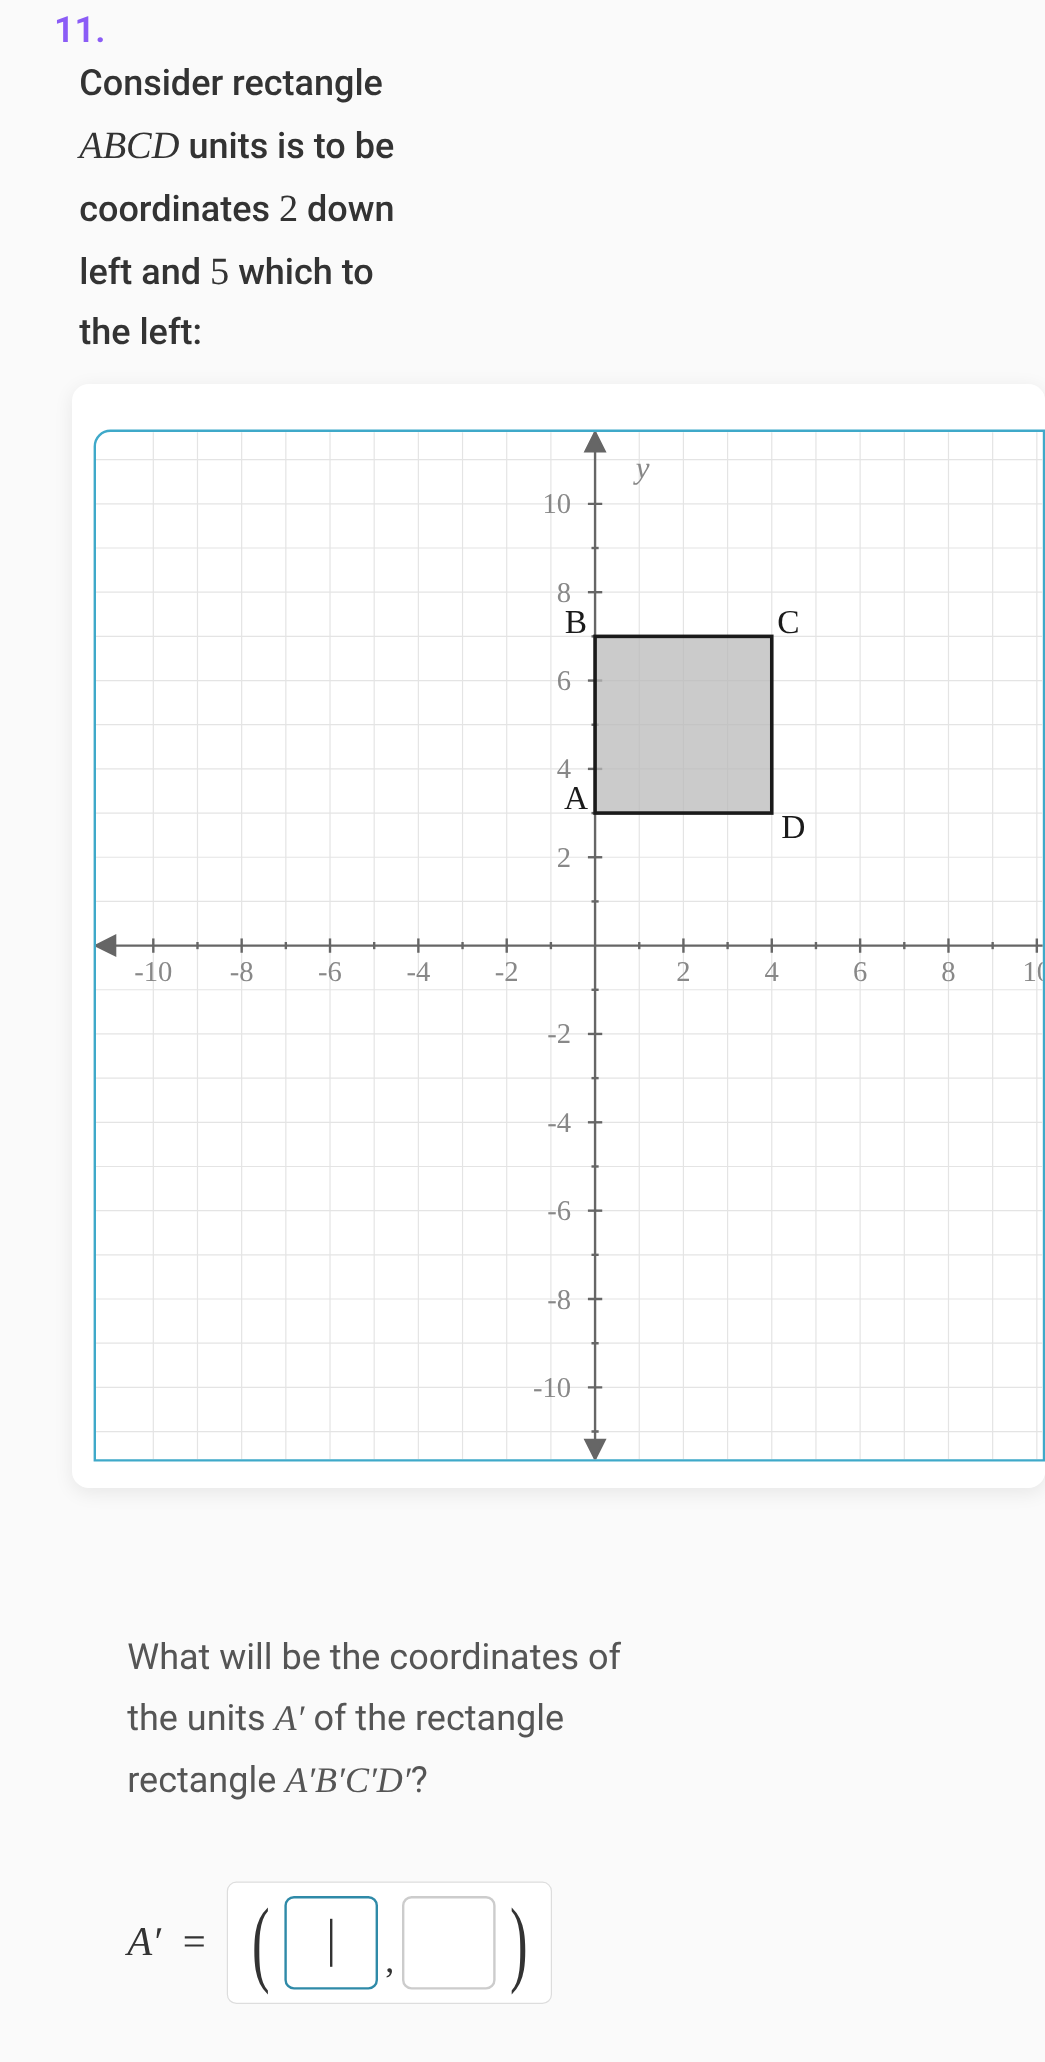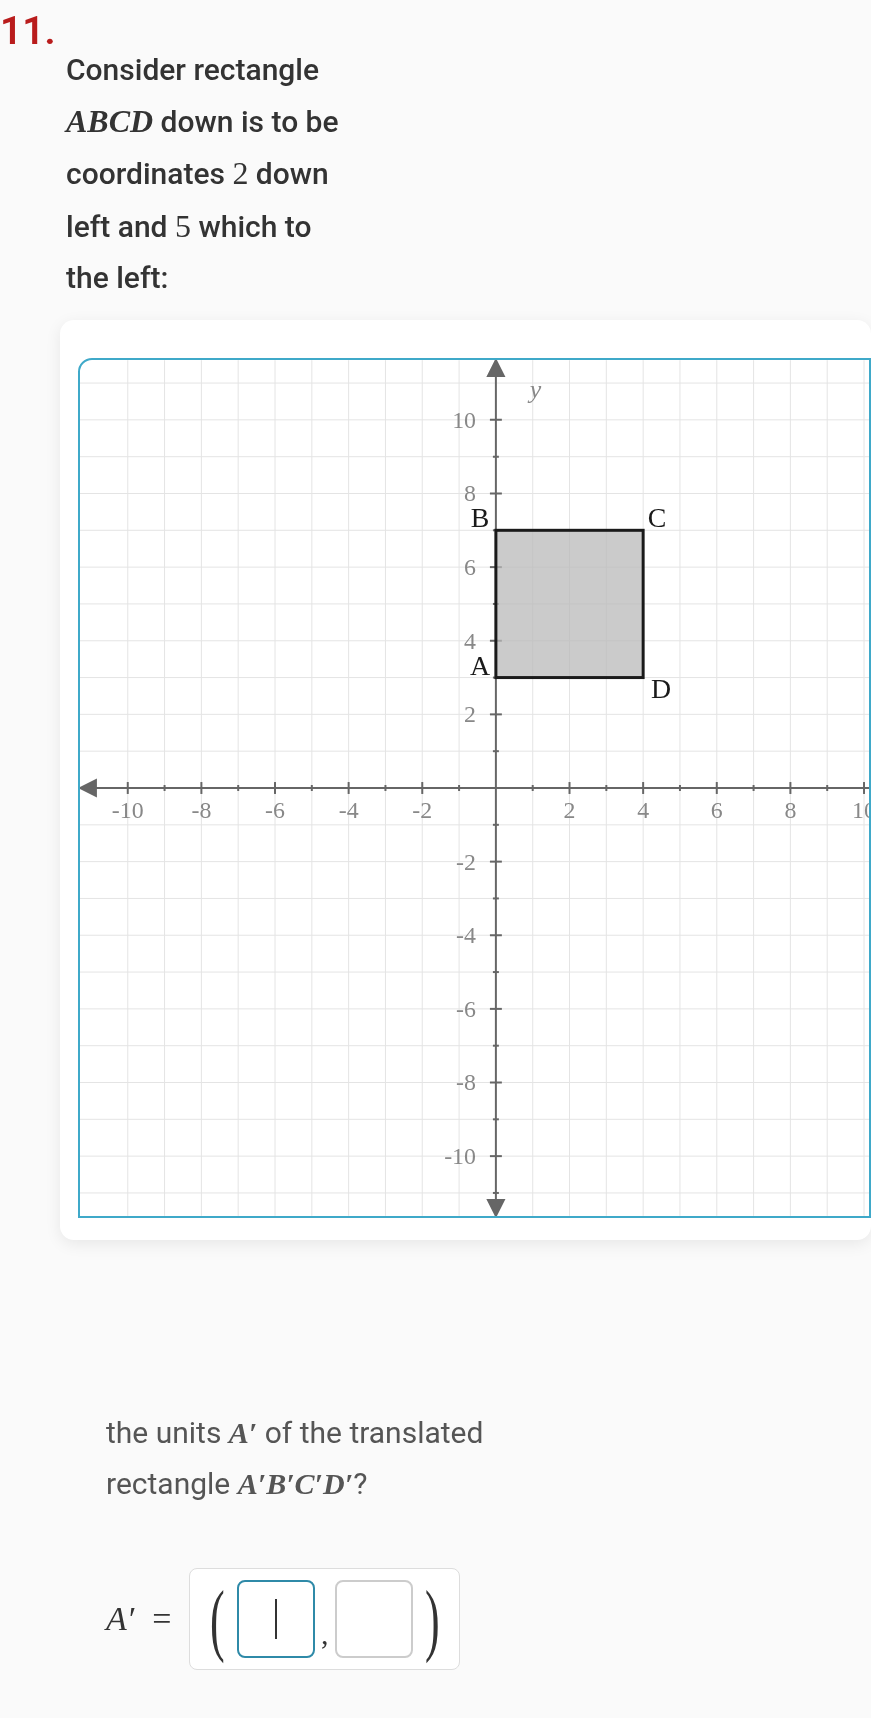--- a/index.html
+++ b/index.html
@@ -8,40 +8,40 @@
     background: #fafafa;
     width: 871px;
     height: 1718px;
     position: relative;
     color: #333;
   }
   .qnum {
     position: absolute;
     top: 8px;
     left: 0;
-    font-size: 39px;
+    font-size: 30px;
     font-weight: 600;
-    color: #b91c1c;
+    color: #8b5cf6;
+    padding-left: 45px;
   }
   .prompt {
     position: absolute;
     top: 4px;
     left: 66px;
     width: 360px;
     font-size: 30px;
     line-height: 1.65;
     color: #333;
     font-weight: 500;
     margin-top: 41px;
   }
   .math-it {
     font-family: "Times New Roman", Times, serif;
     font-style: italic;
     font-size: 32px;
-    font-weight: bold;
   }
   .math-rm {
     font-family: "Times New Roman", Times, serif;
     font-style: normal;
     font-size: 32px;
   }
   .graph-card {
     position: absolute;
     top: 320px;
     left: 60px;
@@ -142,21 +142,21 @@
     margin-bottom:8px;
   }
 </style>
 </head>
 <body>
 
 <div class="qnum">11.</div>
 
 <div class="prompt">
   <span>Consider rectangle</span><br>
-  <span class="math-it">ABCD</span><span> down is to be</span><br>
+  <span class="math-it">ABCD</span><span> units is to be</span><br>
   <span>coordinates </span><span class="math-rm">2</span><span> down</span><br>
   <span>left and </span><span class="math-rm">5</span><span> which to</span><br>
   <span>the left:</span>
 </div>
 
 <div class="graph-card">
   <svg class="graph-svg" viewBox="0 0 793 860" xmlns="http://www.w3.org/2000/svg">
 
     <g stroke="#e4e4e4" stroke-width="1">
 
@@ -286,22 +286,22 @@
     <g font-family="Times New Roman,serif" font-size="28" fill="#1a1a1a">
       <text x="402" y="168" text-anchor="middle">B</text>
       <text x="580" y="168" text-anchor="middle">C</text>
       <text x="402" y="316" text-anchor="middle">A</text>
       <text x="584" y="340" text-anchor="middle">D</text>
     </g>
   </svg>
 </div>
 
 <div class="subprompt">
-  <br>
-  <span>the units </span><span class="math-it">A′</span><span> of the translated</span><br>
+  <span>What will be the coordinates of</span><br>
+  <span>the units </span><span class="math-it">A′</span><span> of the rectangle</span><br>
   <span>rectangle </span><span class="math-it">A′B′C′D′</span><span>?</span>
 </div>
 
 <div class="answer-row">
   <span class="answer-lhs">A′</span>
   <span class="answer-eq">=</span>
   <span class="paren-box">
     <span class="big-paren">(</span>
     <span class="cursor-input">
         <span class="blink-cursor"></span>

